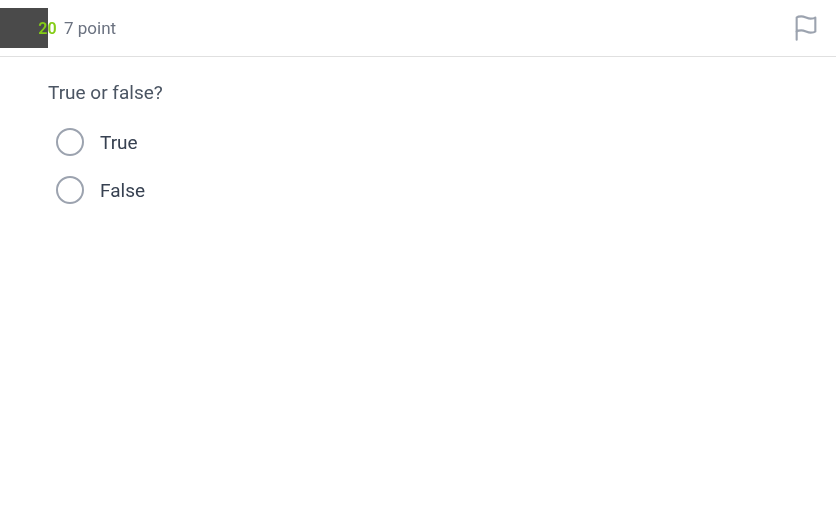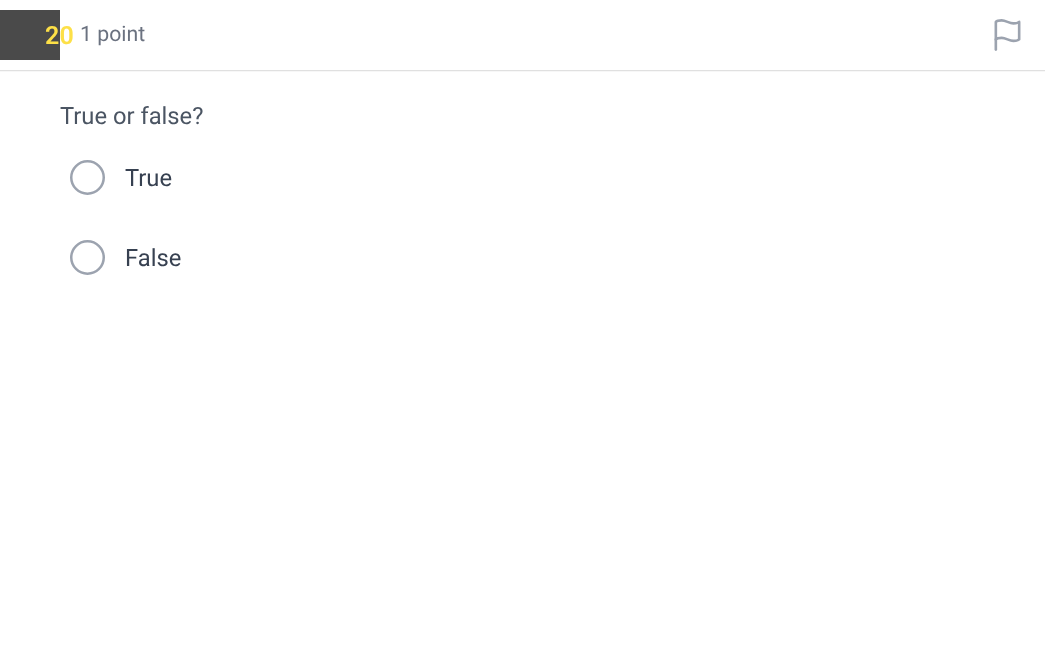--- a/index.html
+++ b/index.html
@@ -26,22 +26,22 @@
     .question-header {
       display: flex;
       align-items: center;
       padding: 8px 0 8px 0;
       border-bottom: 1px solid #e0e0e0;
       position: relative;
     }
 
     .question-number-badge {
       background: #4a4a4a;
-      color: #fde047;
-      font-size: 20px;
+      color: #84cc16;
+      font-size: 16px;
       font-weight: 600;
       width: 48px;
       height: 40px;
       display: flex;
       align-items: center;
       justify-content: center;
       margin-right: 16px;
       padding-left: 47px;
     }
 
@@ -75,21 +75,21 @@
       color: #1f2937;
       font-size: 19px;
       line-height: 1.55;
       margin-bottom: 40px;
       font-weight: 400;
     }
 
     .options-container {
       display: flex;
       flex-direction: column;
-      gap: 36px;
+      gap: 20px;
       padding-left: 8px;
     }
 
     .option-row {
       display: flex;
       align-items: center;
       gap: 16px;
       cursor: pointer;
     }
 
@@ -109,21 +109,21 @@
   </style>
 </head>
 <body>
 
 <div class="page-container">
 
   <div class="question-header">
     <div class="question-number-badge">
       <span>20</span>
     </div>
-    <span class="point-label">1 point</span>
+    <span class="point-label">7 point</span>
     <svg class="flag-icon" viewBox="0 0 24 24" fill="none" stroke="currentColor" stroke-width="1.8" stroke-linecap="round" stroke-linejoin="round">
       <path d="M4 15s1-1 4-1 5 2 8 2 4-1 4-1V3s-1 1-4 1-5-2-8-2-4 1-4 1z"></path>
       <line x1="4" y1="22" x2="4" y2="15"></line>
     </svg>
   </div>
 
   <div class="question-body">
 
     <p class="true-false-label">True or false?</p>
 

